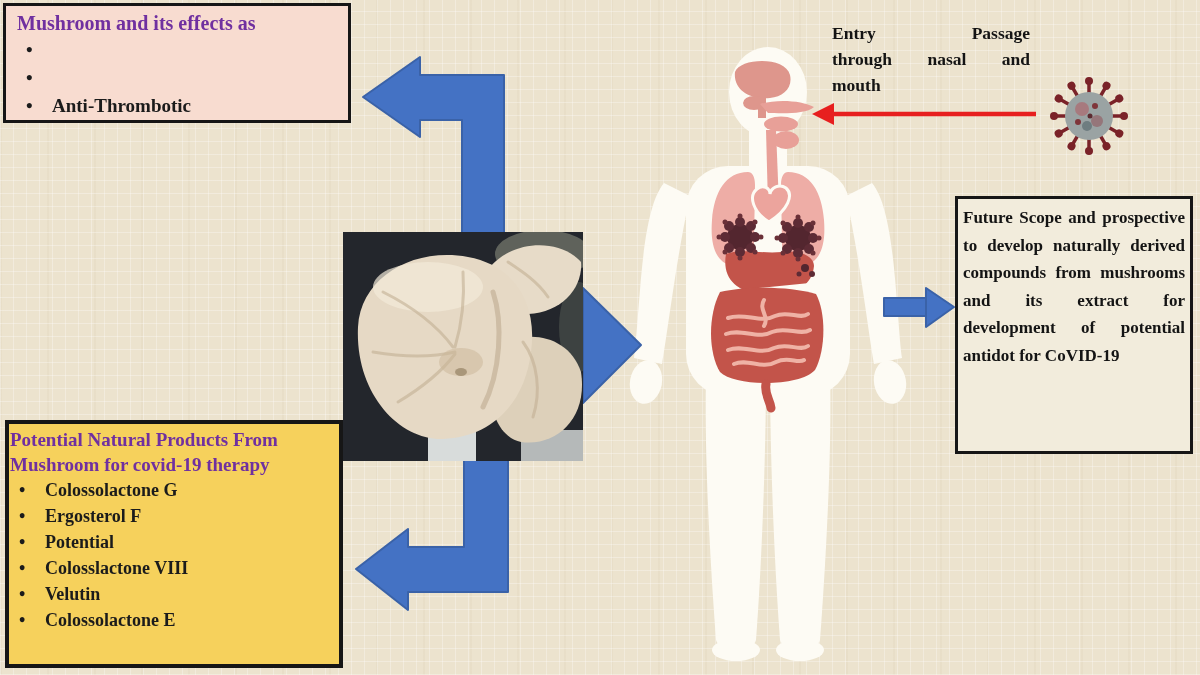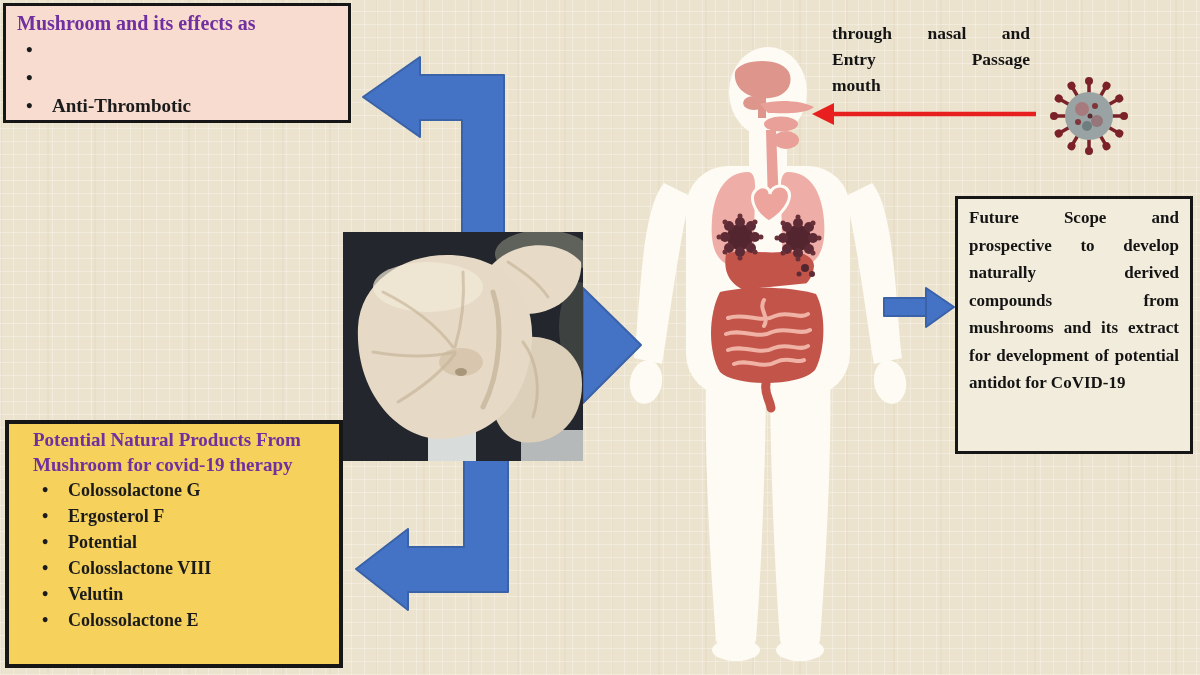--- a/index.html
+++ b/index.html
@@ -13,24 +13,24 @@
       repeating-linear-gradient(90deg, rgba(198,180,146,.10) 0 2px, rgba(0,0,0,0) 2px 47px);
   }
   .art{position:absolute;left:0;top:0;}
   .mushroom-wrap{position:absolute;left:343px;top:232px;width:240px;height:229px;}
   .box{position:absolute;box-sizing:border-box;border:3px solid #161616;}
   .effects-box{left:3px;top:3px;width:348px;height:120px;background:#f8dcd0;padding:5px 8px 4px 11px;}
   .box-title{color:#7030a0;font-weight:bold;font-size:20px;line-height:25px;}
   .item-row{display:flex;align-items:flex-start;font-weight:bold;color:#1b1b1b;}
   .effects-box .item-row{font-size:19px;line-height:28px;}
   .dot{flex:0 0 26px;padding-left:9px;}
-  .products-box{left:5px;top:420px;width:338px;height:248px;background:#f6d15c;border-width:4px;padding:3px 8px 2px 24px;}
+  .products-box{left:5px;top:420px;width:338px;height:248px;background:#f6d15c;border-width:4px;padding:3px 8px 2px 1px;}
   .products-box .box-title{font-size:19px;line-height:25px;width:302px;}
   .products-box .item-row{font-size:18px;line-height:26px;}
-  .future-box{left:955px;top:196px;width:238px;height:258px;background:#f2ecdc;padding:5px 11px;}
+  .future-box{left:955px;top:196px;width:238px;height:258px;background:#f2ecdc;padding:5px 5px;}
   .future-text{font-size:17px;font-weight:bold;color:#141414;line-height:27.5px;text-align:justify;}
   .entry-label{position:absolute;left:832px;top:20px;width:198px;color:#141414;font-weight:bold;font-size:17.5px;line-height:26px;}
   .entry-label .stretch{text-align:justify;text-align-last:justify;}
 </style>
 </head>
 <body>
 
 <div class="canvas">
 
   <svg class="art" width="1200" height="675" viewBox="0 0 1200 675">
@@ -218,18 +218,18 @@
       <span class="dot">•</span>
       <span>Colossolactone E</span>
     </div>
   </div>
 
   <div class="box future-box">
     <div class="future-text">Future Scope and prospective to develop naturally derived compounds from mushrooms and its extract for development of potential antidot for CoVID-19</div>
   </div>
 
   <div class="entry-label">
+    <div class="stretch">Entry Passage</div>
     <div class="stretch">through nasal and</div>
-    <div class="stretch">Entry Passage</div>
     <div>mouth</div>
   </div>
 
 </div>
 
 </body></html>

